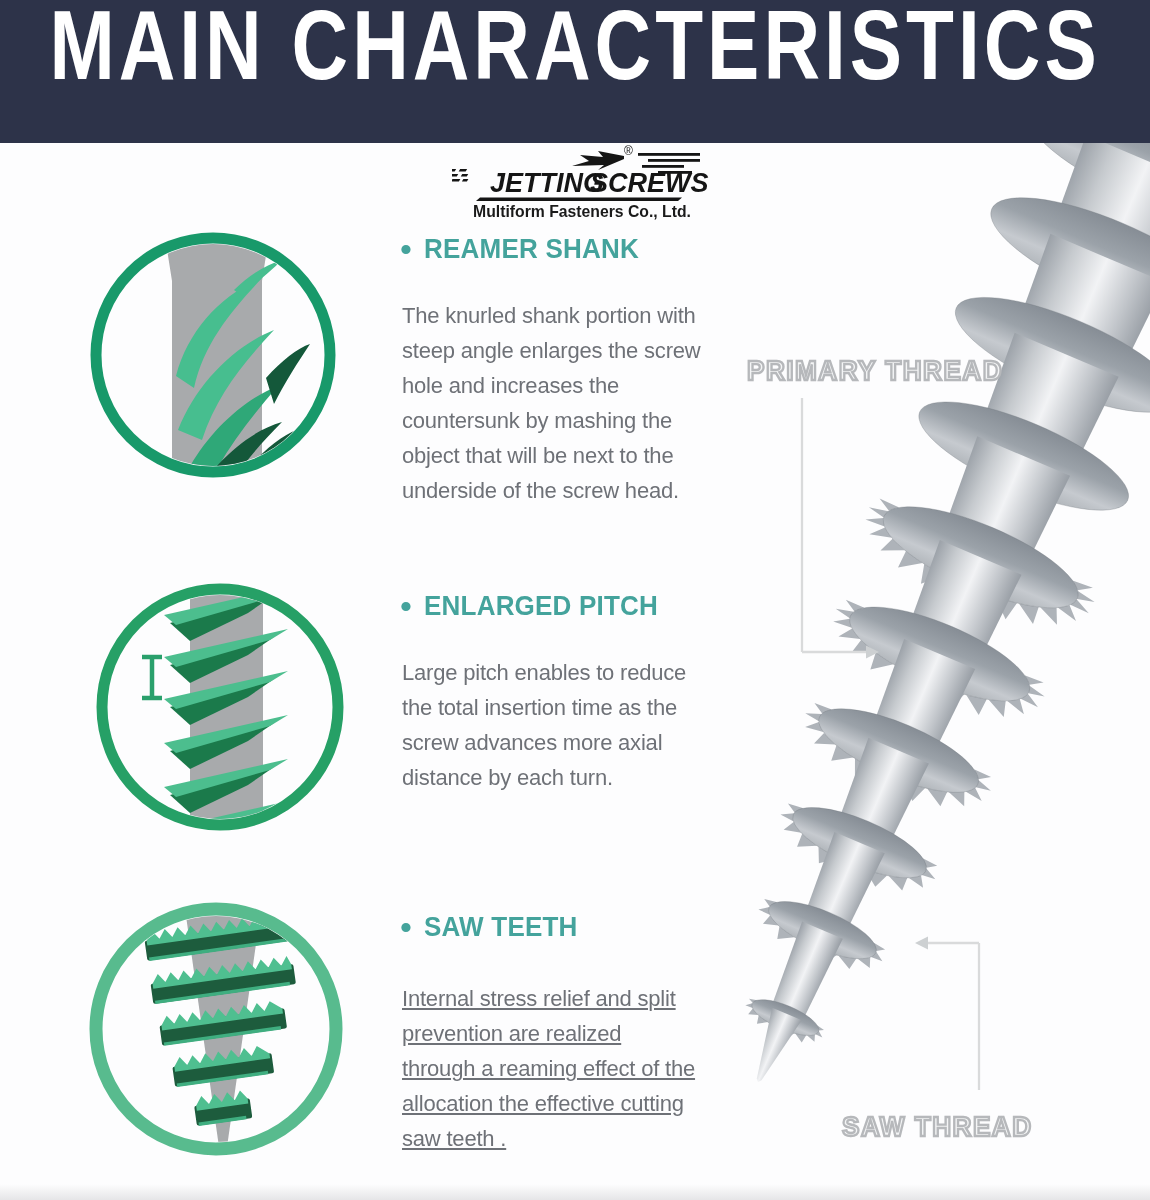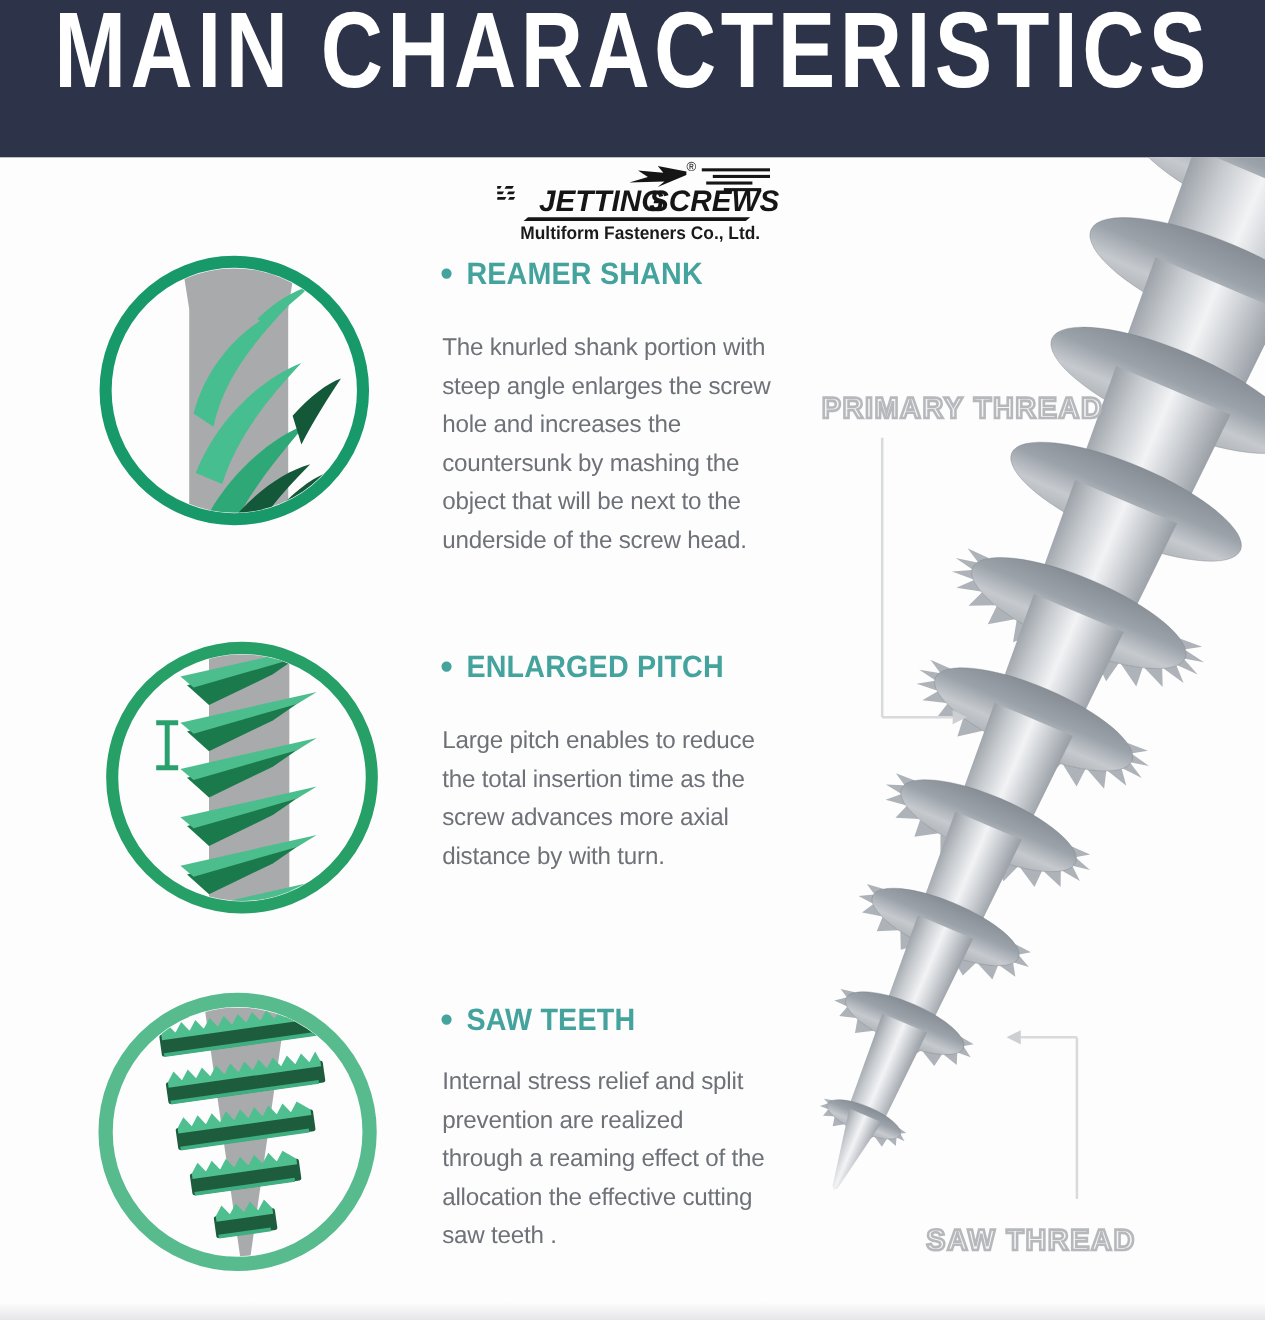--- a/index.html
+++ b/index.html
@@ -26,21 +26,21 @@
     color:var(--teal,#44a39c);font-weight:bold;font-size:28px;letter-spacing:.2px;
     transform:scaleX(.93);transform-origin:left;white-space:nowrap;
   }
   .section-body{
     margin-top:33px;margin-left:2px;color:var(--body_gray,#6e7177);
     font-size:22px;line-height:35px;white-space:pre-line;width:340px;letter-spacing:-.2px;
   }
   #section-reamer-shank{left:400px;top:233px;}
   #section-enlarged-pitch{left:400px;top:590px;}
   #section-saw-teeth{left:400px;top:911px;}
-  #section-saw-teeth .section-body{margin-top:22px;}
+  #section-saw-teeth .section-body{margin-top:38px;text-decoration:underline;}
   
   .circle-icon{position:absolute;}
   #icon-reamer{left:84px;top:226px;}
   #icon-pitch{left:90px;top:577px;}
   #icon-saw{left:85px;top:898px;}
   
   #screw-art{position:absolute;left:680px;top:143px;z-index:1;}
   #callout-lines{position:absolute;left:0;top:0;z-index:2;pointer-events:none;}
   .callout-label{
     position:absolute;z-index:3;font-weight:bold;font-size:27px;letter-spacing:1.5px;
@@ -186,21 +186,21 @@
   </div>
 
   <div id="section-enlarged-pitch" class="section">
     <div class="section-head">
       <span class="bullet">•</span>
       <span class="section-title">ENLARGED PITCH</span>
     </div>
     <div class="section-body">Large pitch enables to reduce
 the total insertion time as the
 screw advances more axial
-distance by with turn.</div>
+distance by each turn.</div>
   </div>
 
   <div id="section-saw-teeth" class="section">
     <div class="section-head">
       <span class="bullet">•</span>
       <span class="section-title">SAW TEETH</span>
     </div>
     <div class="section-body">Internal stress relief and split
 prevention are realized
 through a reaming effect of the

